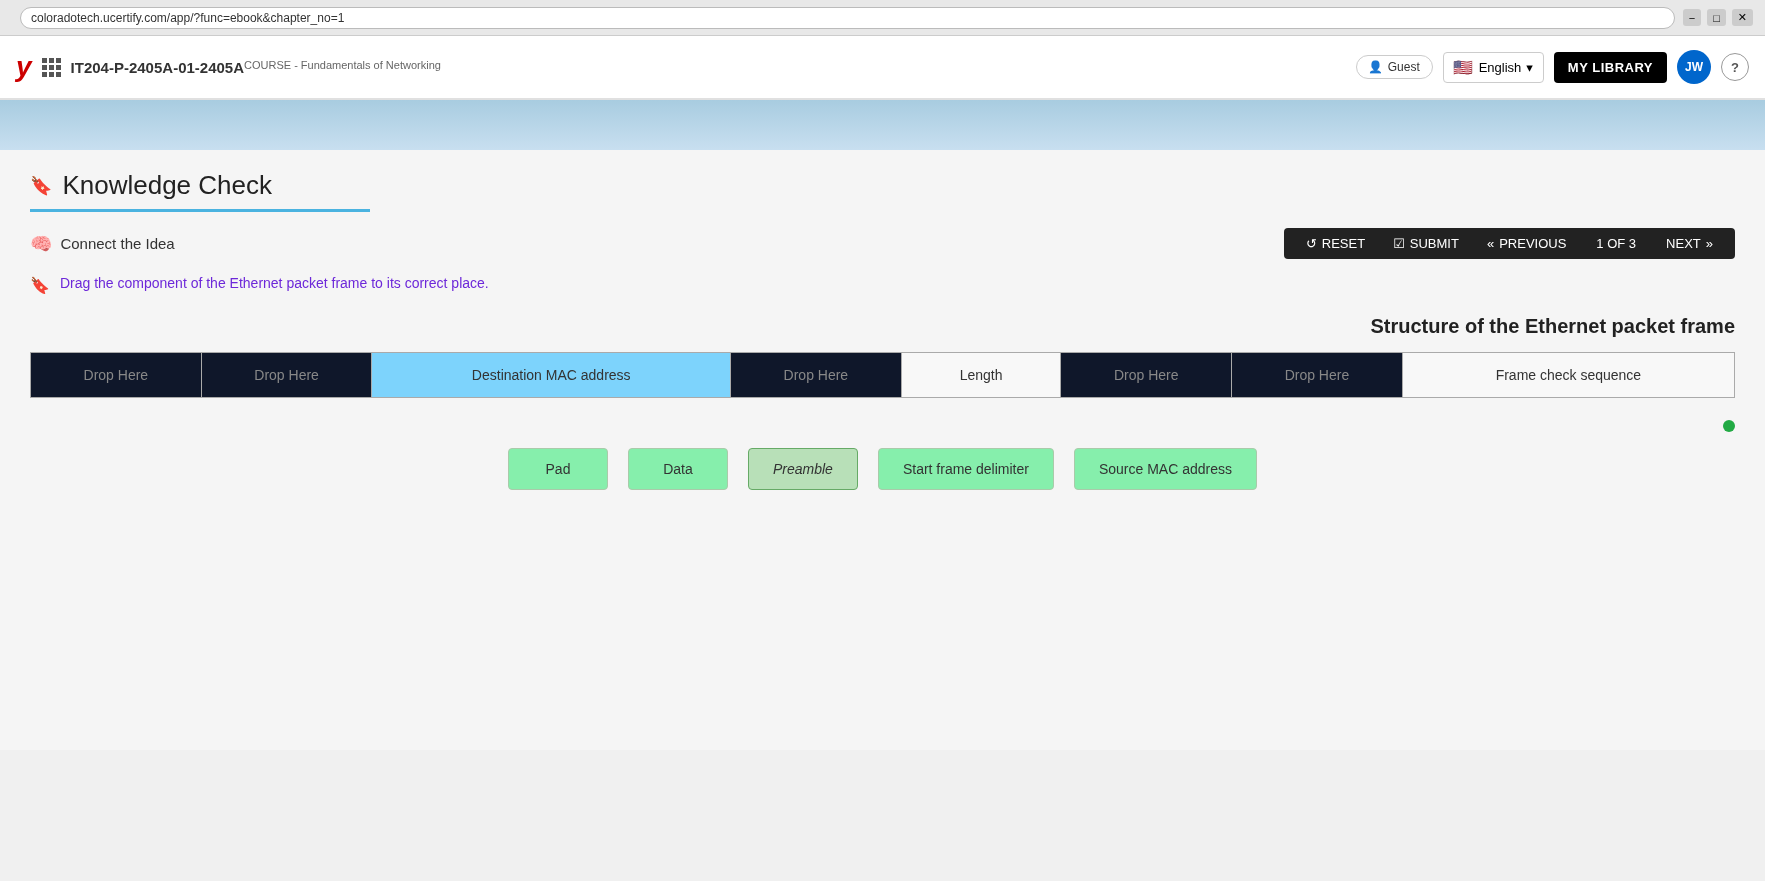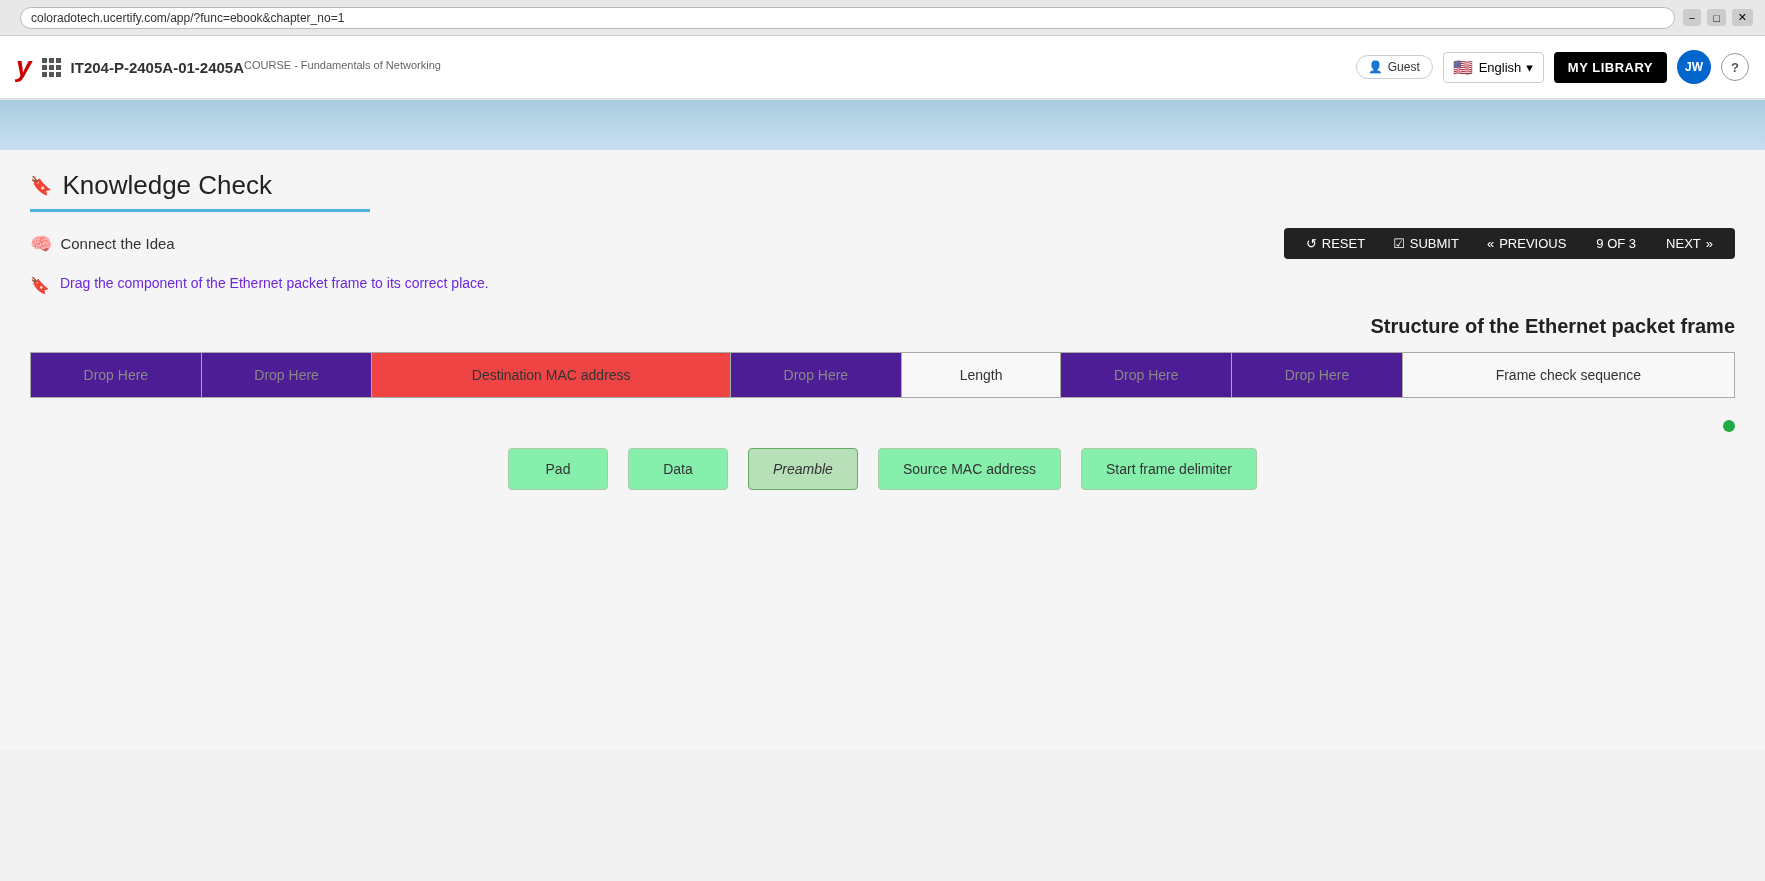--- a/index.html
+++ b/index.html
@@ -284,31 +284,31 @@
     }
     .frame-table td {
       border: 1px solid #aaa;
       text-align: center;
       padding: 14px 10px;
       font-size: 14px;
       vertical-align: middle;
       min-width: 80px;
     }
     .drop-cell {
-      background: #4c1d95;
+      background: #0f172a;
       color: #888;
       font-style: normal;
     }
     .filled-cell {
       background: #f8f8f8;
       color: #333;
       font-weight: normal;
     }
     .highlight-cell {
-      background: #ef4444;
+      background: #7dd3fc;
       color: #333;
     }
 
     
     .draggables-row {
       display: flex;
       gap: 20px;
       flex-wrap: wrap;
       justify-content: center;
       padding: 20px 0;
@@ -398,21 +398,21 @@
         <span>RESET</span>
       </button>
       <button class="control-btn">
         <span>☑</span>
         <span>SUBMIT</span>
       </button>
       <button class="control-btn">
         <span>«</span>
         <span>PREVIOUS</span>
       </button>
-      <span class="pagination-text">9 OF 3</span>
+      <span class="pagination-text">1 OF 3</span>
       <button class="control-btn">
         <span>NEXT</span>
         <span>»</span>
       </button>
     </div>
   </div>
 
   <div class="instruction-row">
     <span class="instruction-icon">🔖</span>
     <span class="instruction-text">Drag the component of the Ethernet packet frame to its correct place.</span>
@@ -455,20 +455,20 @@
     <div class="draggable-item" draggable="true">
       <span>Pad</span>
     </div>
     <div class="draggable-item" draggable="true">
       <span>Data</span>
     </div>
     <div class="draggable-item highlighted" draggable="true">
       <span>Preamble</span>
     </div>
     <div class="draggable-item" draggable="true">
+      <span>Start frame delimiter</span>
+    </div>
+    <div class="draggable-item" draggable="true">
       <span>Source MAC address</span>
     </div>
-    <div class="draggable-item" draggable="true">
-      <span>Start frame delimiter</span>
-    </div>
   </div>
 
 </div>
 
 </body></html>

